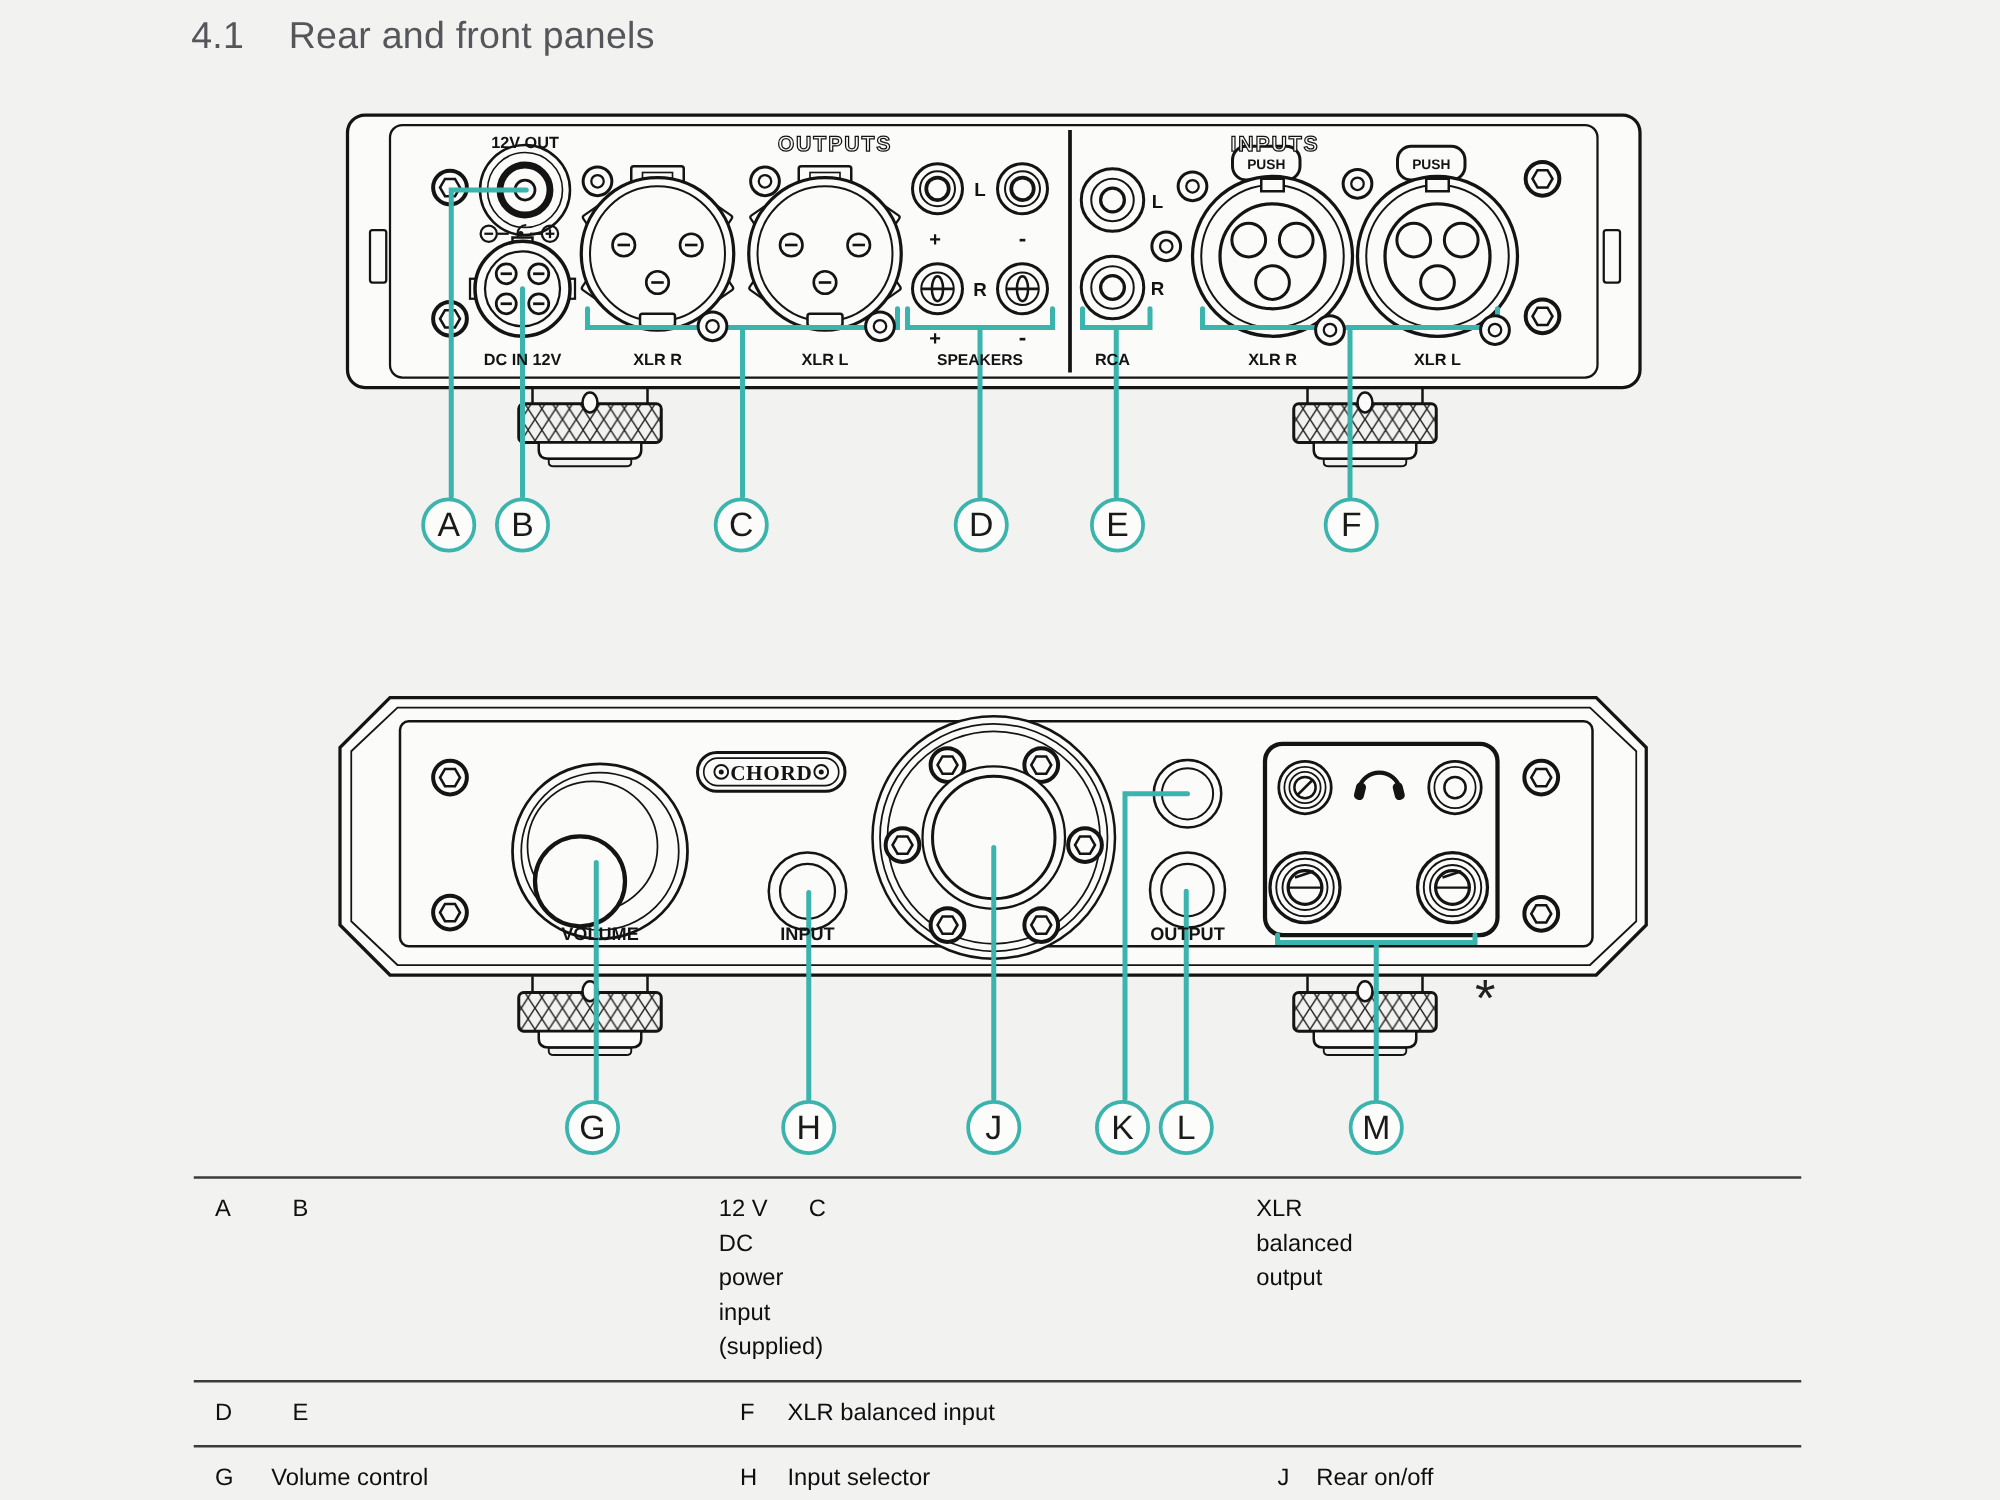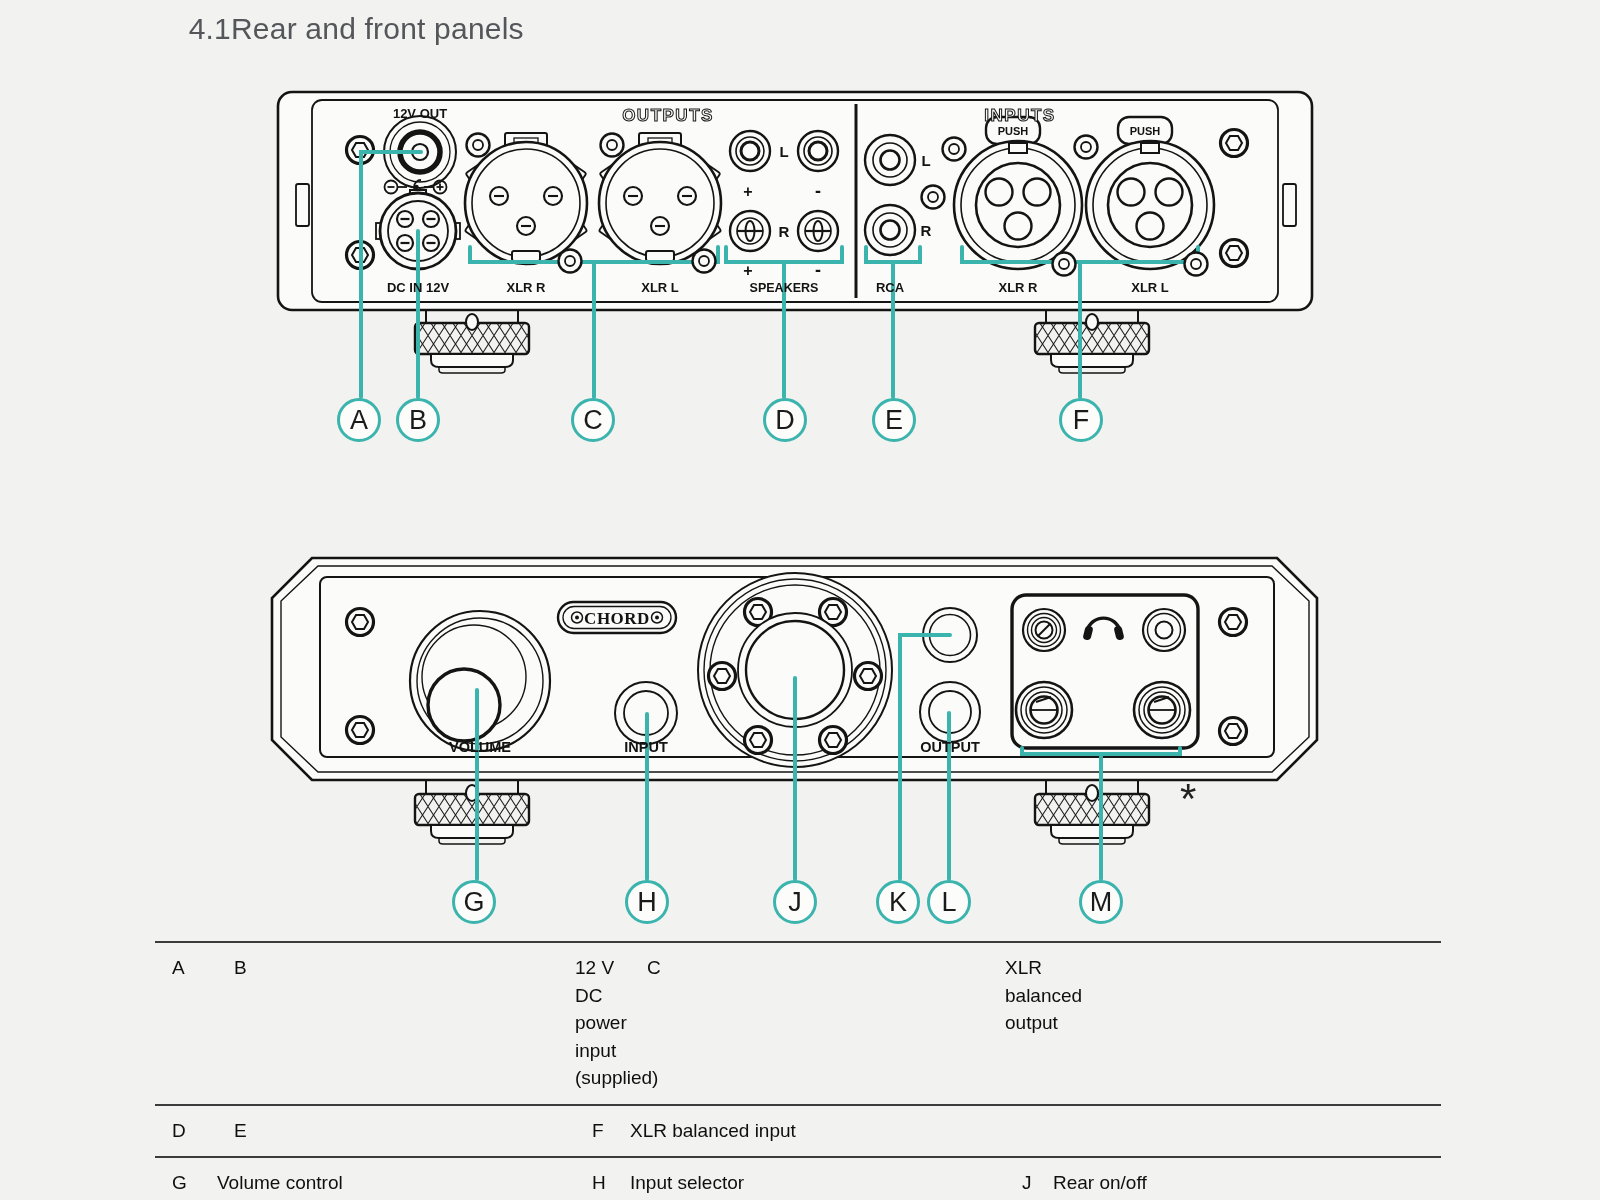--- a/index.html
+++ b/index.html
@@ -6,21 +6,21 @@
   body{
     width:1600px;height:1200px;position:relative;
     background:#f2f2f1;
     font-family:"Liberation Sans",sans-serif;
     color:#131313;
   }
   .title{
     position:absolute;top:12px;left:153px;
     font-size:30px;color:#55565a;letter-spacing:.2px;
   }
-  .title .num{display:inline-block;width:78px;text-align:right;}
+  .title .num{display:inline-block;width:78px;}
   svg text{font-family:"Liberation Sans",sans-serif;}
   .lbl{font-weight:bold;fill:#131313;text-anchor:middle;}
   .hollow{font-weight:bold;fill:#f7f7f6;stroke:#131313;stroke-width:1;text-anchor:middle;letter-spacing:1.5px;}
   .co{
     position:absolute;width:44px;height:44px;border-radius:50%;
     border:3.5px solid #3ab4ac;background:#fcfcfb;box-sizing:border-box;
     display:flex;align-items:center;justify-content:center;
     font-size:27px;color:#1a1a1a;
   }
   .legend{

